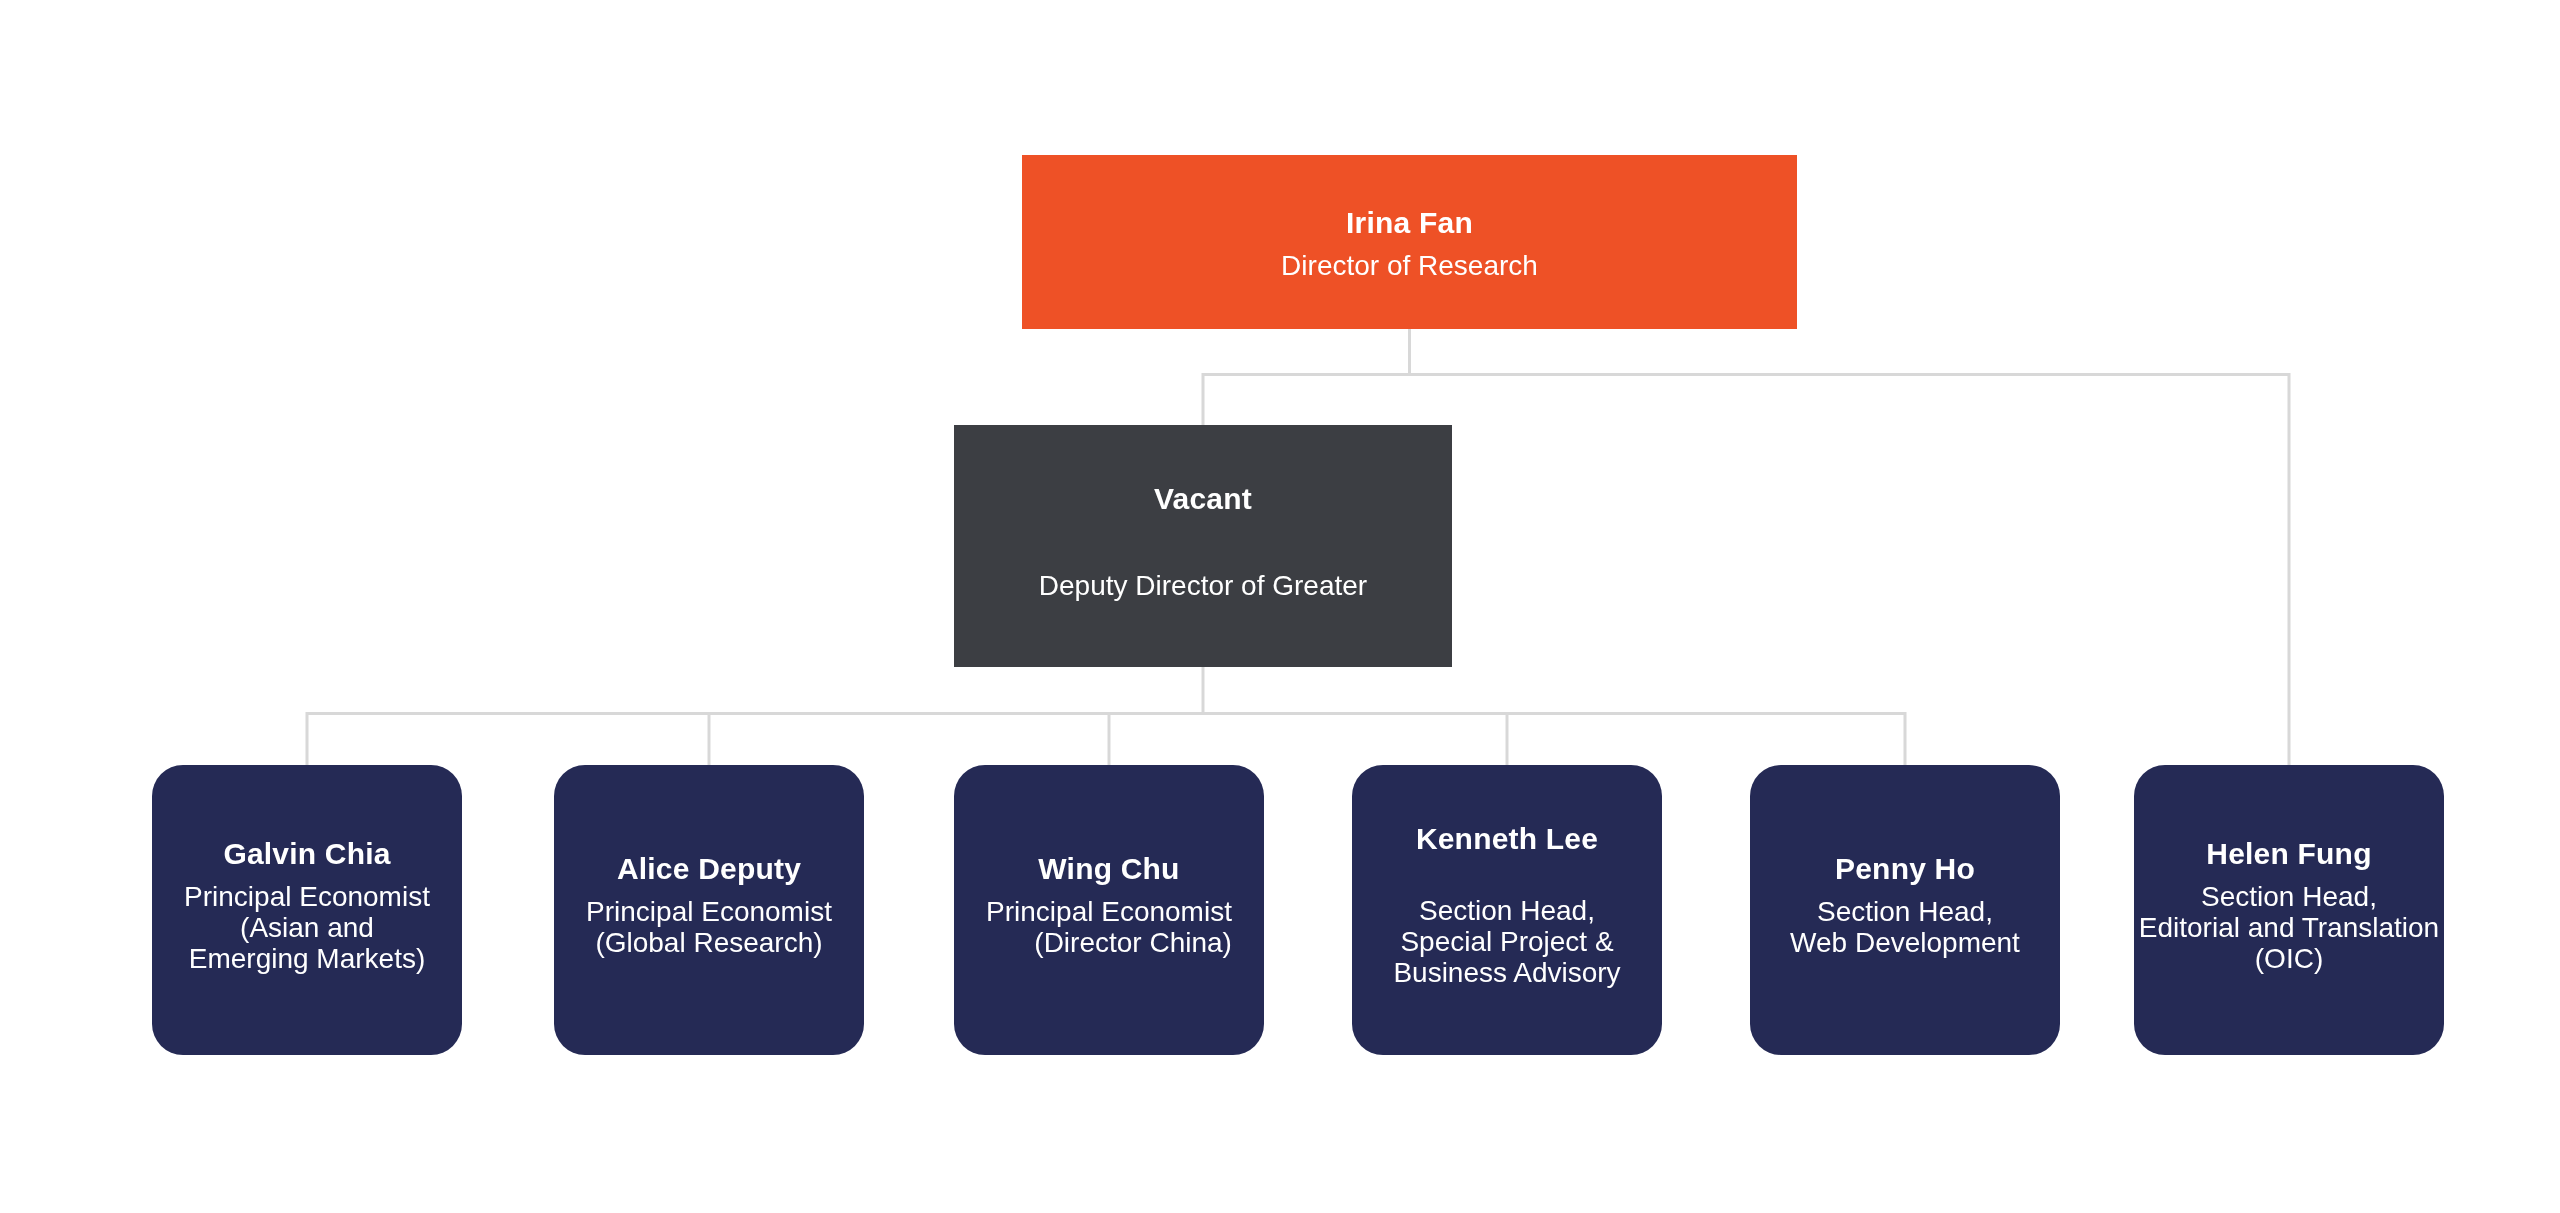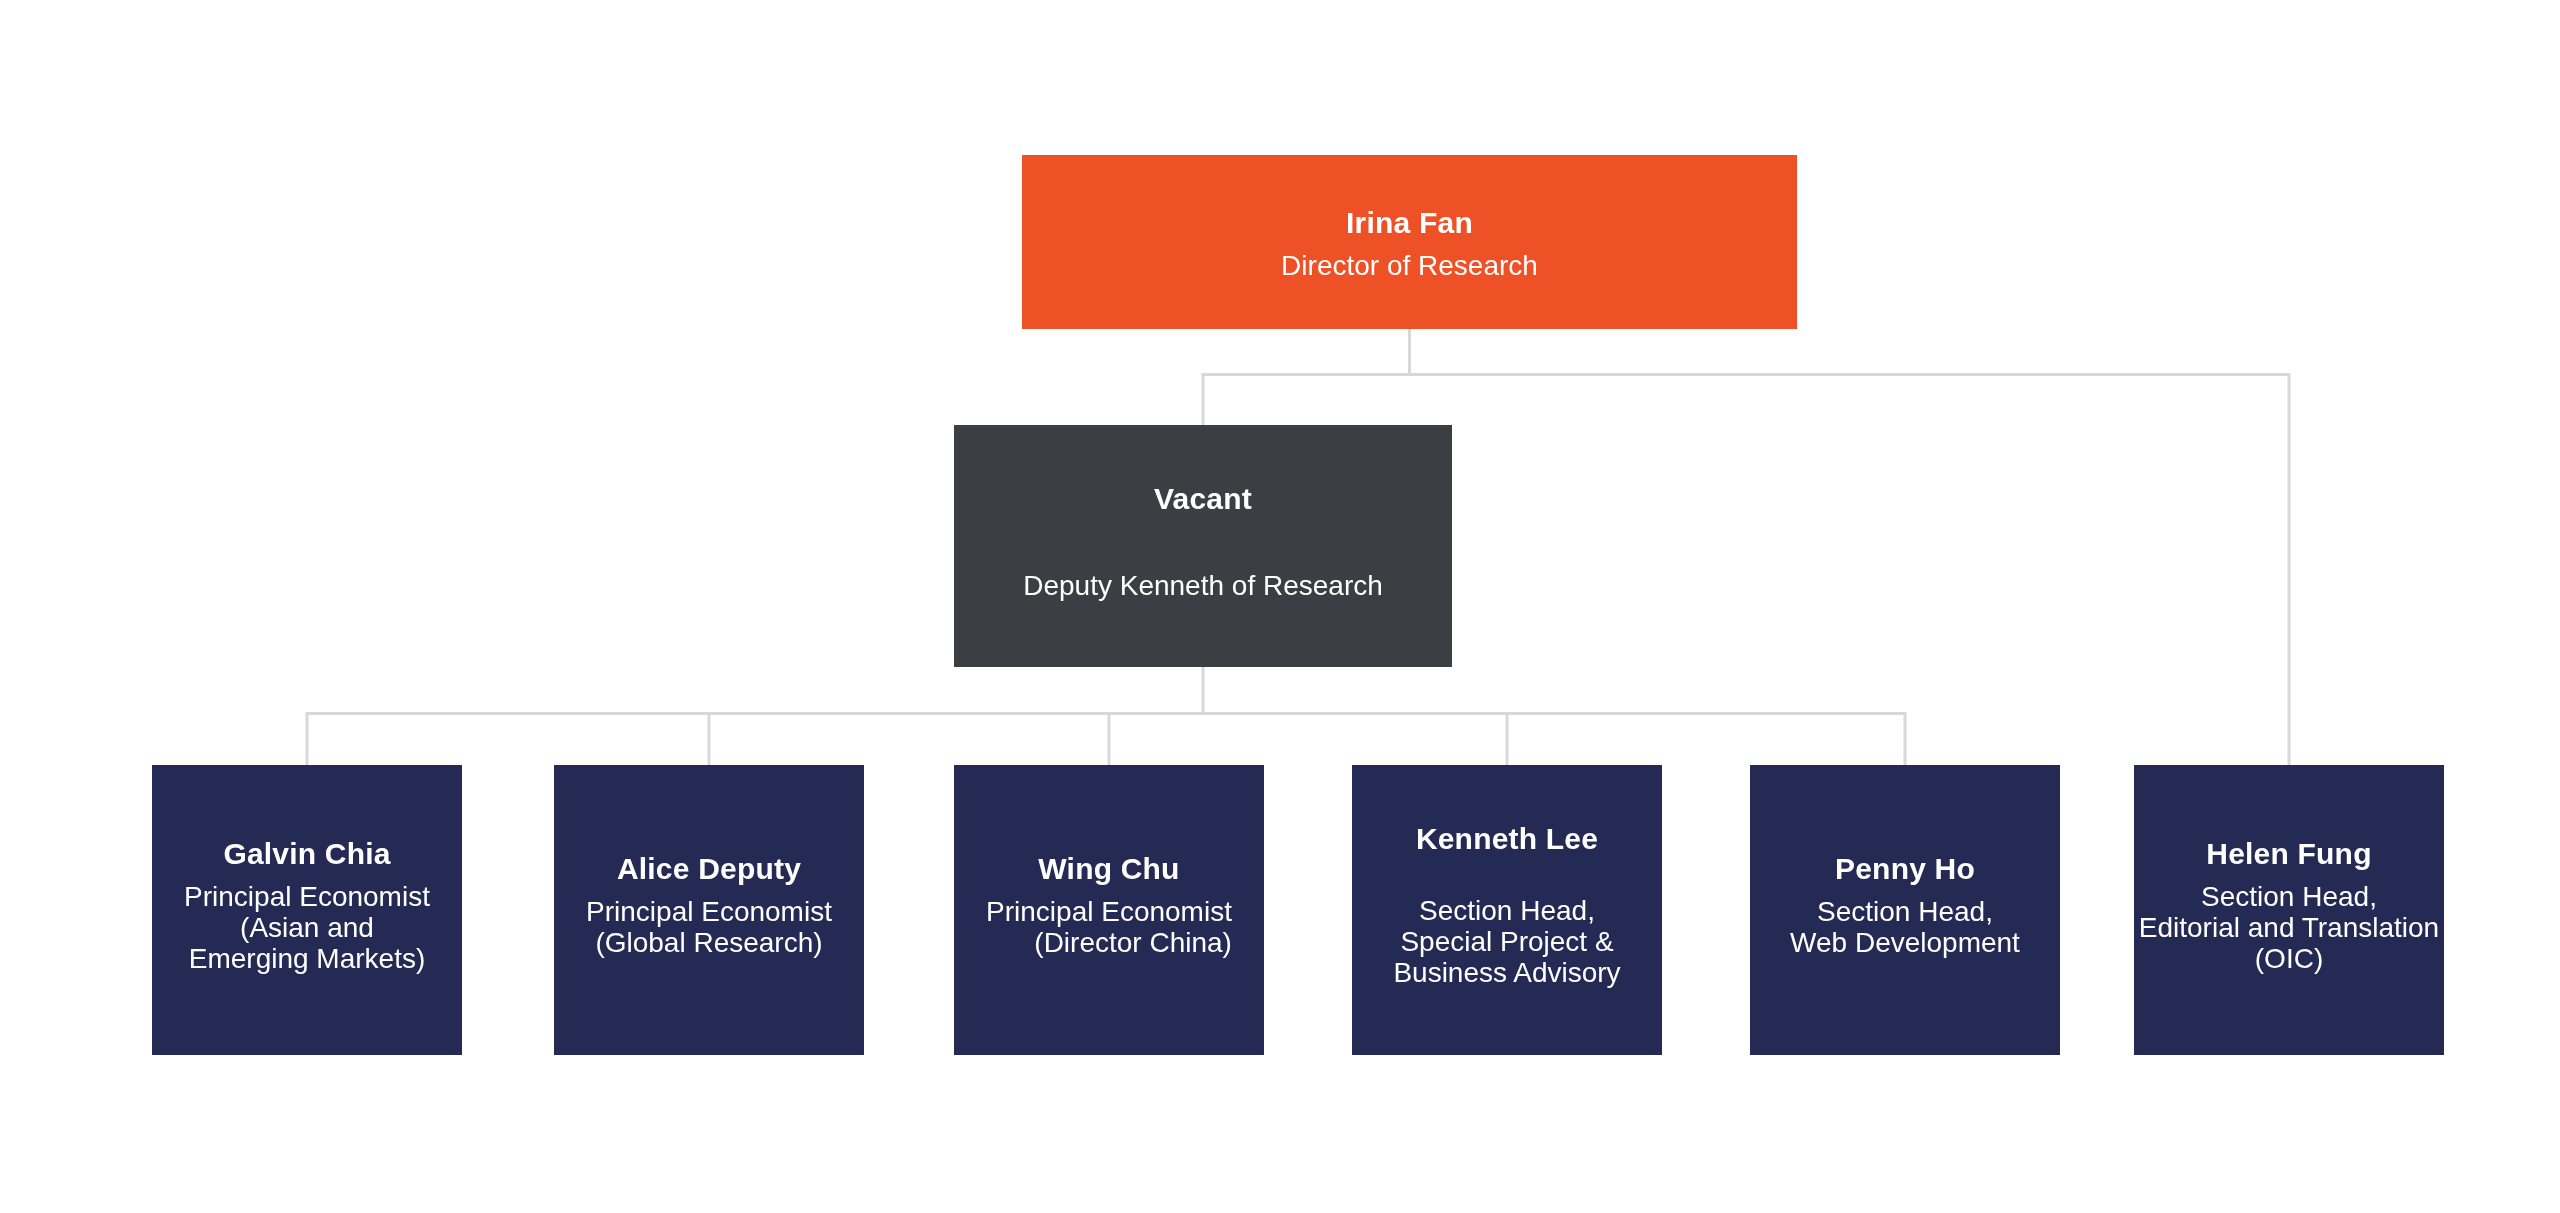--- a/index.html
+++ b/index.html
@@ -33,21 +33,21 @@
     box-sizing: border-box;
     display: flex;
     flex-direction: column;
     align-items: center;
     justify-content: center;
     text-align: center;
     color: var(--c-text, #ffffff);
   }
   .node.accent { background: var(--c-accent, #ee5126); }
   .node.dark   { background: var(--c-dark, #3c3e43); gap: 44px; }
-  .node.navy   { background: var(--c-navy, #252a55); }
+  .node.navy   { background: var(--c-navy, #252a55); border-radius: 31px; }
   .node-name {
     font-size: 30px;
     font-weight: 700;
     line-height: 38px;
     letter-spacing: 0.2px;
   }
   .node-title {
     margin-top: 8px;
     font-size: 28px;
     font-weight: 400;
@@ -84,21 +84,21 @@
   <div class="node accent pos-director">
     <div class="node-name">Irina Fan</div>
     <div class="node-title">
       <span>Director of Research</span>
     </div>
   </div>
 
   <div class="node dark pos-deputy">
     <div class="node-name">Vacant</div>
     <div class="node-title">
-      <span>Deputy Kenneth of Research</span>
+      <span>Deputy Director of Greater</span>
     </div>
   </div>
 
   <div class="node navy row pos-galvin">
     <div class="node-name">Galvin Chia</div>
     <div class="node-title">
       <span>Principal Economist</span>
       <span>(Asian and</span>
       <span>Emerging Markets)</span>
     </div>

